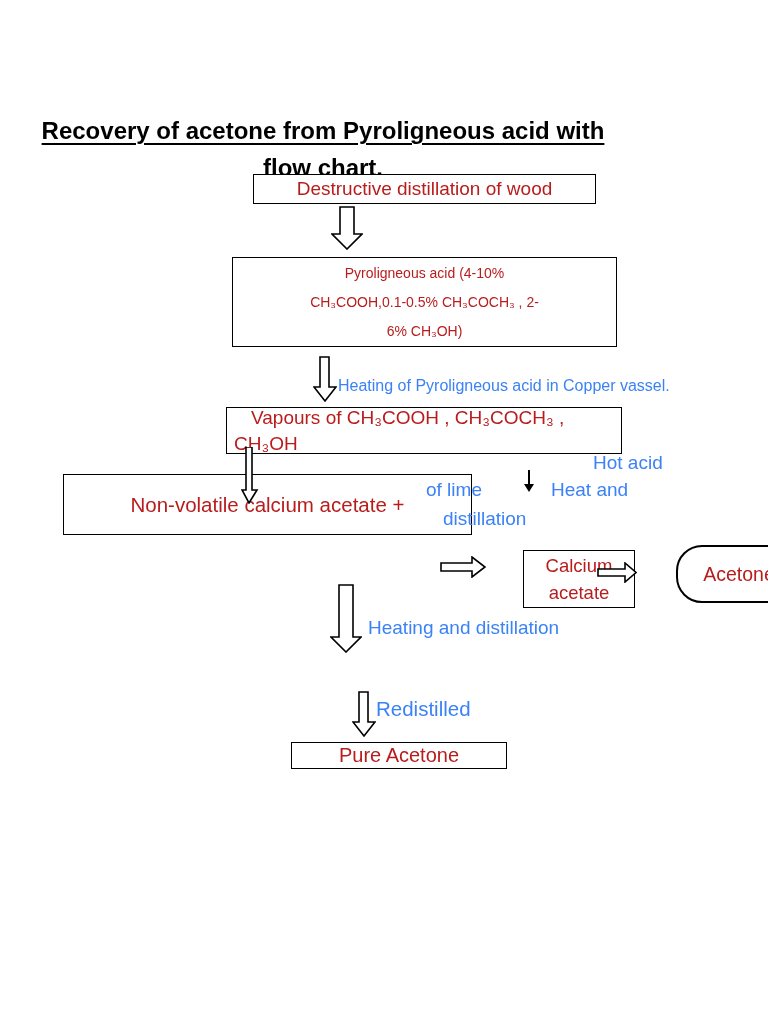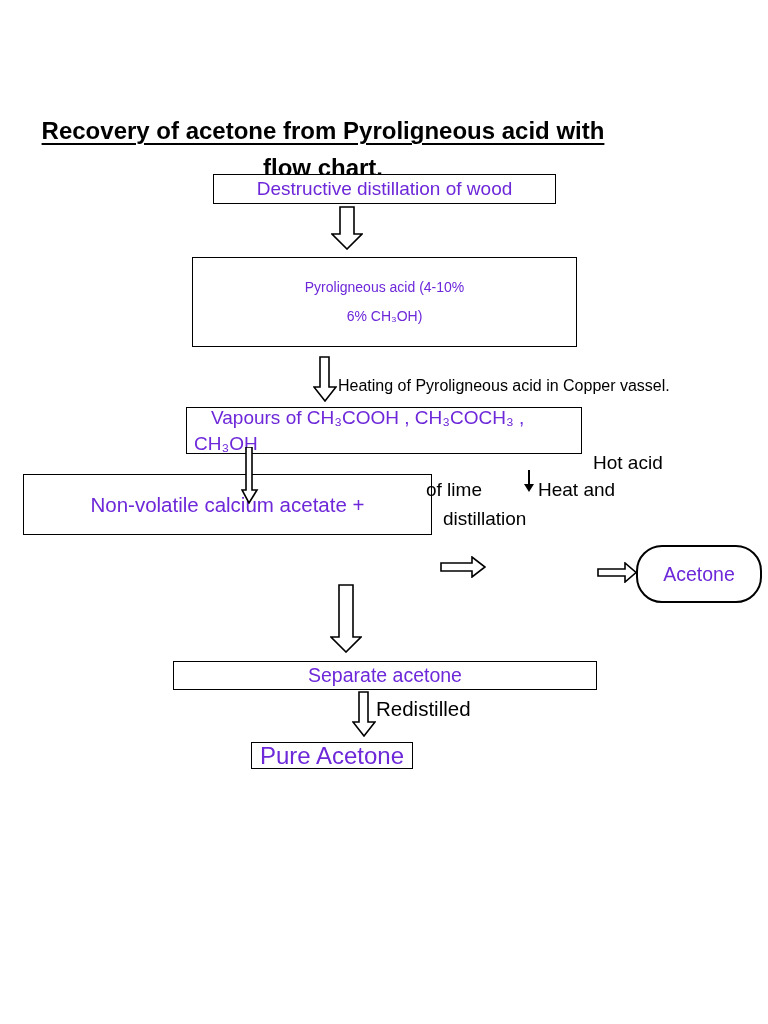--- a/index.html
+++ b/index.html
@@ -19,24 +19,25 @@
     color:#000;
     margin-top:28px;
   }
   .title .tline{text-decoration:underline;text-decoration-thickness:2px;text-underline-offset:4px;}
   .fbox{
     border:1.6px solid #000;
     background:#fff;
     display:flex;flex-direction:column;justify-content:center;
     text-align:center;
     box-sizing:border-box;
-    color:#6d28d9;
+    color:#b91c1c;
+    margin-left:40px;
   }
   .fbox .bline{width:100%;}
-  .note{white-space:nowrap;color:#000000;}
+  .note{white-space:nowrap;color:#3b82f6;}
   svg{display:block;}
   .arr polygon{fill:#fff;stroke:#000;stroke-width:1.6;stroke-linejoin:miter;}
   .solidhead{fill:#000;stroke:none;}
 </style>
 </head>
 <body>
 
 <div class="page">
 
   <div class="abs title">
@@ -47,20 +48,21 @@
   <div class="abs fbox" style="left:213px;top:174px;width:343px;height:30px;font-size:19px;">
     <div class="bline">Destructive distillation of wood</div>
   </div>
 
   <svg class="abs arr" style="left:331px;top:206px;" width="32" height="44" viewBox="0 0 32 44">
     <polygon points="9,1 23,1 23,28 31,28 16,43 1,28 9,28"></polygon>
   </svg>
 
   <div class="abs fbox" style="left:192px;top:257px;width:385px;height:90px;font-size:14px;line-height:29px;">
     <div class="bline">Pyroligneous acid (4-10%</div>
+    <div class="bline">CH₃COOH,0.1-0.5% CH₃COCH₃ , 2-</div>
     <div class="bline">6% CH₃OH)</div>
   </div>
 
   <svg class="abs arr" style="left:313px;top:356px;" width="24" height="46" viewBox="0 0 24 46">
     <polygon points="7,1 16,1 16,31 23,31 12,45 1,31 7,31"></polygon>
   </svg>
 
   <div class="abs note" style="left:338px;top:377px;font-size:16px;">Heating of Pyroligneous acid in Copper vassel.</div>
 
   <div class="abs fbox" style="left:186px;top:407px;width:396px;height:47px;font-size:19px;line-height:26px;text-align:left;">
@@ -77,48 +79,50 @@
   </div>
 
   <div class="abs note" style="left:593px;top:452px;font-size:19px;">Hot acid</div>
   <div class="abs note" style="left:426px;top:479px;font-size:19px;">of lime</div>
 
   <svg class="abs" style="left:523px;top:470px;" width="12" height="23" viewBox="0 0 12 23">
     <line x1="6" y1="0" x2="6" y2="15" stroke="#000" stroke-width="2"></line>
     <polygon class="solidhead" points="1,14 11,14 6,22"></polygon>
   </svg>
 
-  <div class="abs note" style="left:538px;top:479px;font-size:19px;">Heat and</div>
+  <div class="abs note" style="left:551px;top:479px;font-size:19px;">Heat and</div>
   <div class="abs note" style="left:443px;top:508px;font-size:19px;">distillation</div>
 
   <svg class="abs arr" style="left:440px;top:556px;" width="47" height="22" viewBox="0 0 47 22">
     <polygon points="1,7 32,7 32,1 45,11 32,21 32,15 1,15"></polygon>
   </svg>
 
+  <div class="abs fbox" style="left:483px;top:550px;width:112px;height:58px;font-size:18.5px;line-height:27px;">
+    <div class="bline">Calcium</div>
+    <div class="bline">acetate</div>
+  </div>
 
   <svg class="abs arr" style="left:597px;top:562px;" width="40" height="21" viewBox="0 0 40 21">
     <polygon points="1,7 28,7 28,1 39,10.5 28,20 28,14 1,14"></polygon>
   </svg>
 
   <div class="abs fbox" style="left:636px;top:545px;width:126px;height:58px;font-size:19.5px;border-radius:26px;border-width:2px;">
     <div class="bline">Acetone</div>
   </div>
 
   <svg class="abs arr" style="left:330px;top:584px;" width="32" height="69" viewBox="0 0 32 69">
     <polygon points="9,1 23,1 23,53 31,53 16,68 1,53 9,53"></polygon>
   </svg>
 
+  <div class="abs note" style="left:368px;top:617px;font-size:19px;">Heating and distillation</div>
 
-  <div class="abs fbox" style="left:173px;top:661px;width:424px;height:29px;font-size:19.5px;">
-    <div class="bline">Separate acetone</div>
-  </div>
 
   <svg class="abs arr" style="left:352px;top:691px;" width="24" height="46" viewBox="0 0 24 46">
     <polygon points="7,1 16,1 16,31 23,31 12,45 1,31 7,31"></polygon>
   </svg>
 
   <div class="abs note" style="left:376px;top:697px;font-size:20.5px;">Redistilled</div>
 
-  <div class="abs fbox" style="left:251px;top:742px;width:162px;height:27px;font-size:24px;">
+  <div class="abs fbox" style="left:251px;top:742px;width:216px;height:27px;font-size:20px;">
     <div class="bline">Pure Acetone</div>
   </div>
 
 </div>
 
 </body></html>

